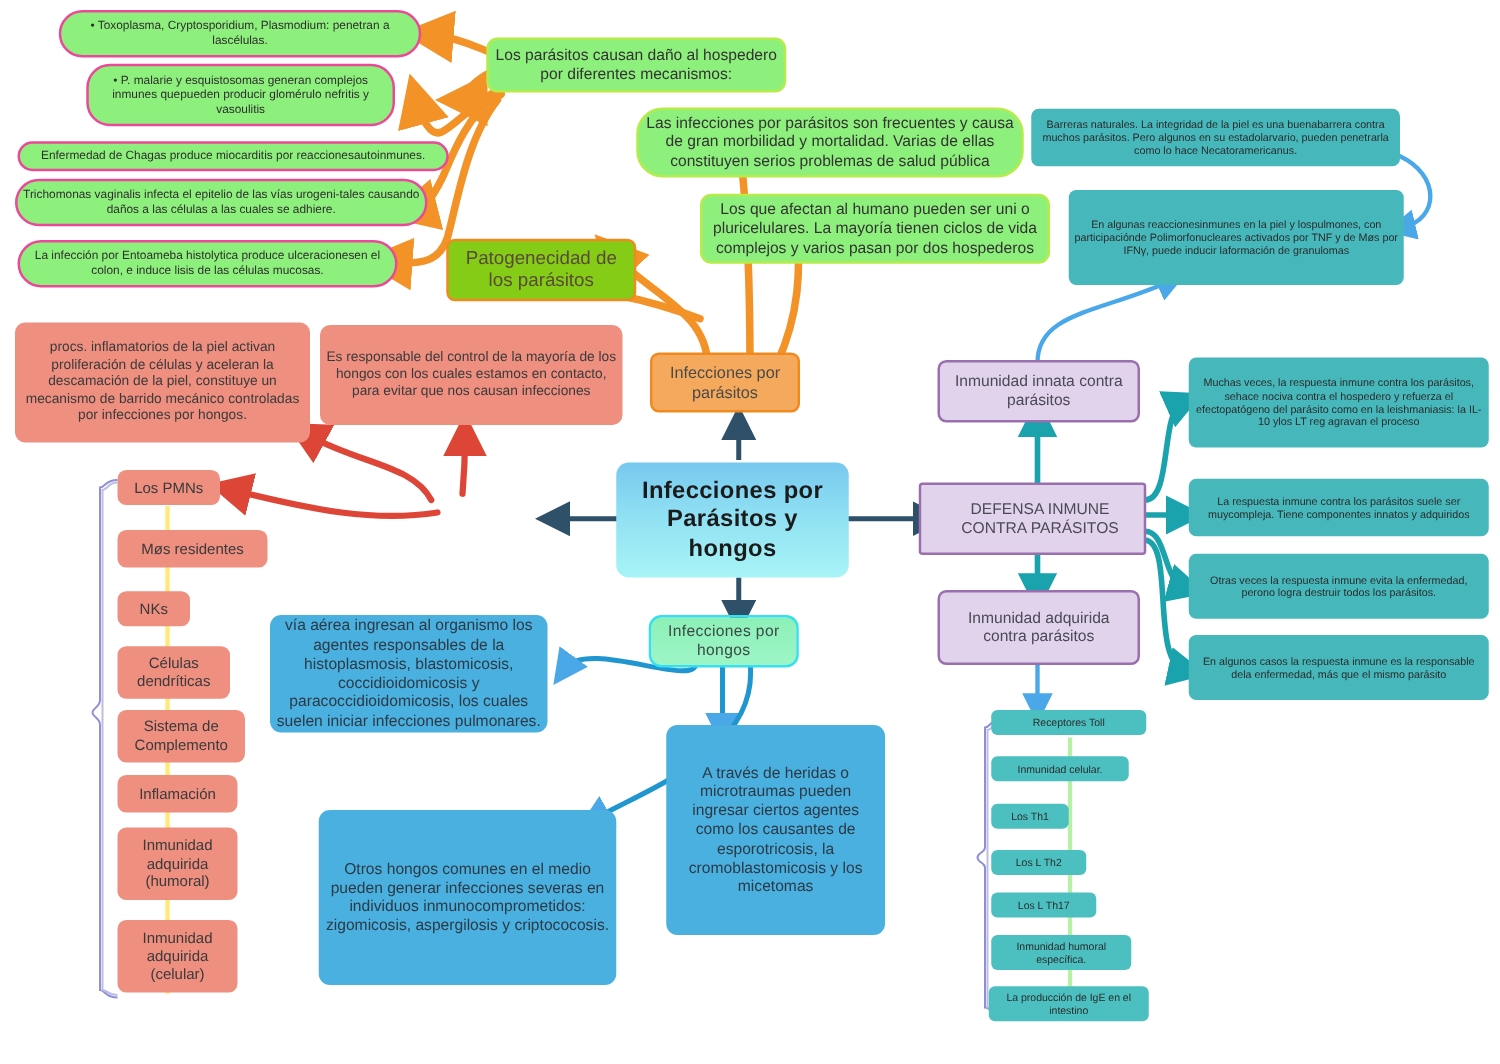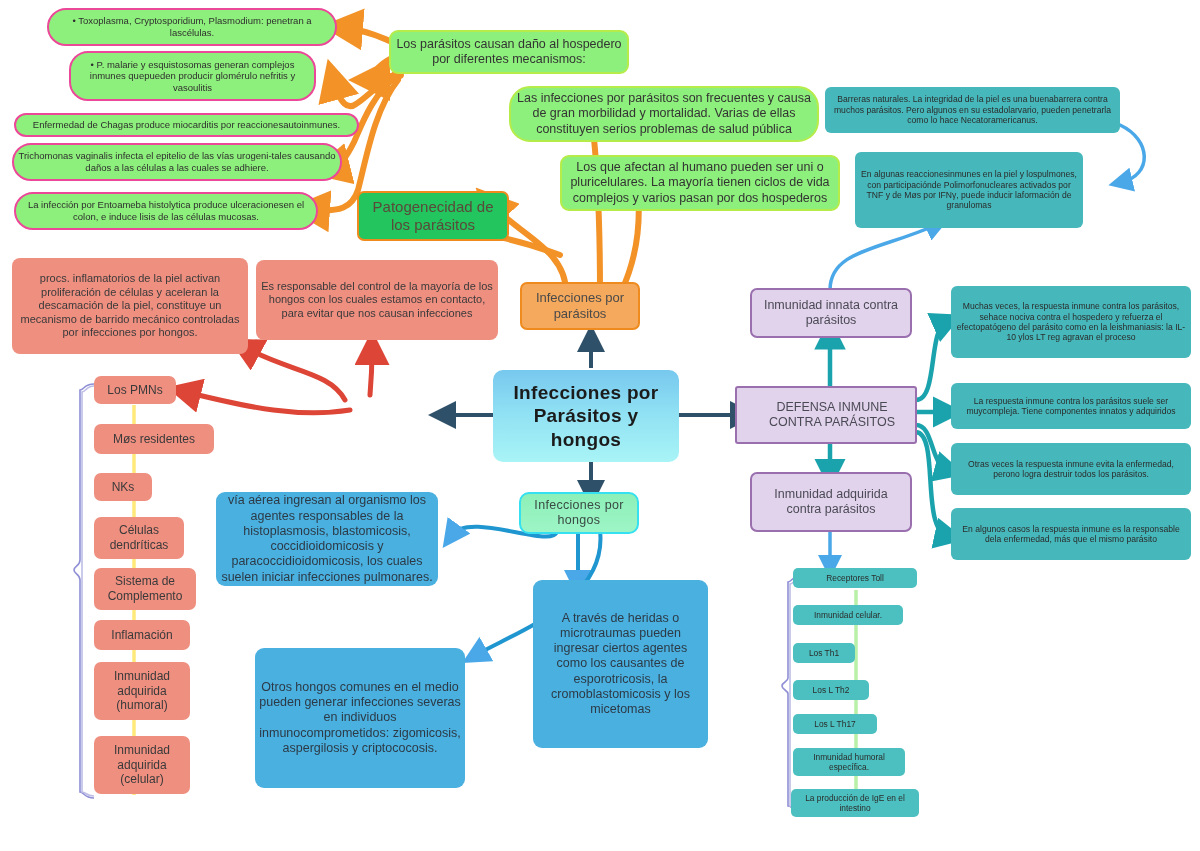--- a/index.html
+++ b/index.html
@@ -82,21 +82,21 @@
     font-size:12.5px;
   }
   .orange{
     background:#f5a95c;
     border:2px solid #ef8b1e;
     border-radius:7px;
     color:#4a4a4a;
     font-size:13px;
   }
   .orange-big{
-    background:#22c55e;
+    background:#84cc16;
     border:2px solid #ef8b1e;
     border-radius:7px;
     color:#5a4a3a;
     font-size:15px;
   }
   .purple{
     background:#e2d3ec;
     border:2.5px solid #9a6fae;
     border-radius:7px;
     color:#4a4a55;
@@ -246,21 +246,21 @@
       <span>Patogenecidad de los parásitos</span>
     </div>
 
   <div class="node orange" style="left:520px;top:282px;width:120px;height:48px;">
       <span>Infecciones por parásitos</span>
     </div>
 
   <div class="node teal" style="left:825px;top:87px;width:295px;height:46px;">
       <span>Barreras naturales. La integridad de la piel es una buenabarrera contra muchos parásitos. Pero algunos en su estadolarvario, pueden penetrarla como lo hace Necatoramericanus.</span>
     </div>
-  <div class="node teal" style="left:855px;top:152px;width:228px;height:76px;">
+  <div class="node teal" style="left:855px;top:152px;width:268px;height:76px;">
       <span>En algunas reaccionesinmunes en la piel y lospulmones, con participaciónde Polimorfonucleares activados por TNF y de Møs por IFNγ, puede inducir laformación de granulomas</span>
     </div>
 
   <div class="node purple" style="left:750px;top:288px;width:162px;height:50px;">
       <span>Inmunidad innata contra parásitos</span>
     </div>
   <div class="node purple-flat" style="left:735px;top:386px;width:182px;height:58px;padding-left:12px;">
       <span>DEFENSA INMUNE CONTRA PARÁSITOS</span>
     </div>
   <div class="node purple" style="left:750px;top:472px;width:162px;height:60px;">
@@ -342,17 +342,17 @@
   <div class="node center" style="left:519px;top:492px;width:120px;height:42px;background:linear-gradient(180deg,#8df0b8 0%,#9df5c6 100%);border:2px solid #35e0f0;font-size:12.5px;font-weight:normal;color:#3a4a44;">
       <span>Infecciones por hongos</span>
     </div>
 
   <div class="node blue" style="left:216px;top:492px;width:222px;height:94px;">
       <span>vía aérea ingresan al organismo los agentes responsables de la histoplasmosis, blastomicosis, coccidioidomicosis y paracoccidioidomicosis, los cuales suelen iniciar infecciones pulmonares.</span>
     </div>
   <div class="node blue" style="left:533px;top:580px;width:175px;height:168px;">
       <span>A través de heridas o microtraumas pueden ingresar ciertos agentes como los causantes de esporotricosis, la cromoblastomicosis y los micetomas</span>
     </div>
-  <div class="node blue" style="left:255px;top:648px;width:210px;height:140px;justify-content:center;">
+  <div class="node blue" style="left:255px;top:648px;width:238px;height:140px;justify-content:center;">
       <span>Otros hongos comunes en el medio pueden generar infecciones severas en individuos inmunocomprometidos: zigomicosis, aspergilosis y criptococosis.</span>
     </div>
 
 </div>
 
 </body></html>

